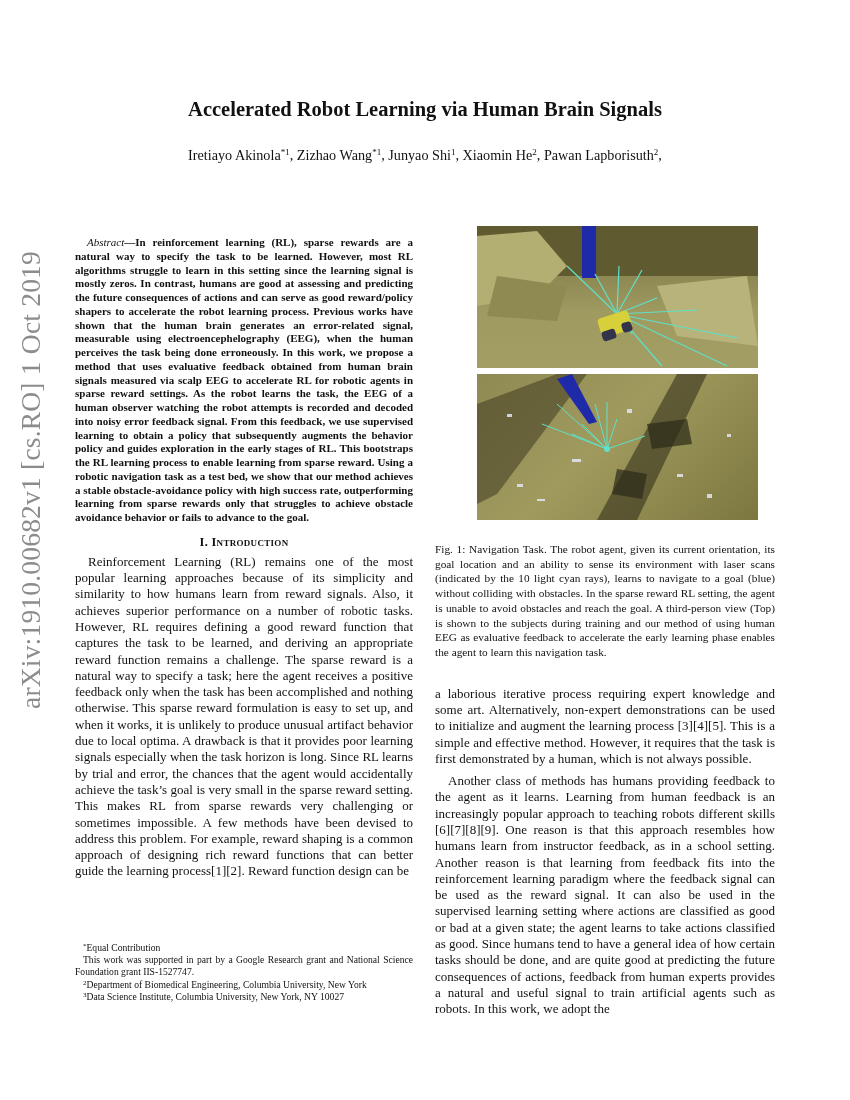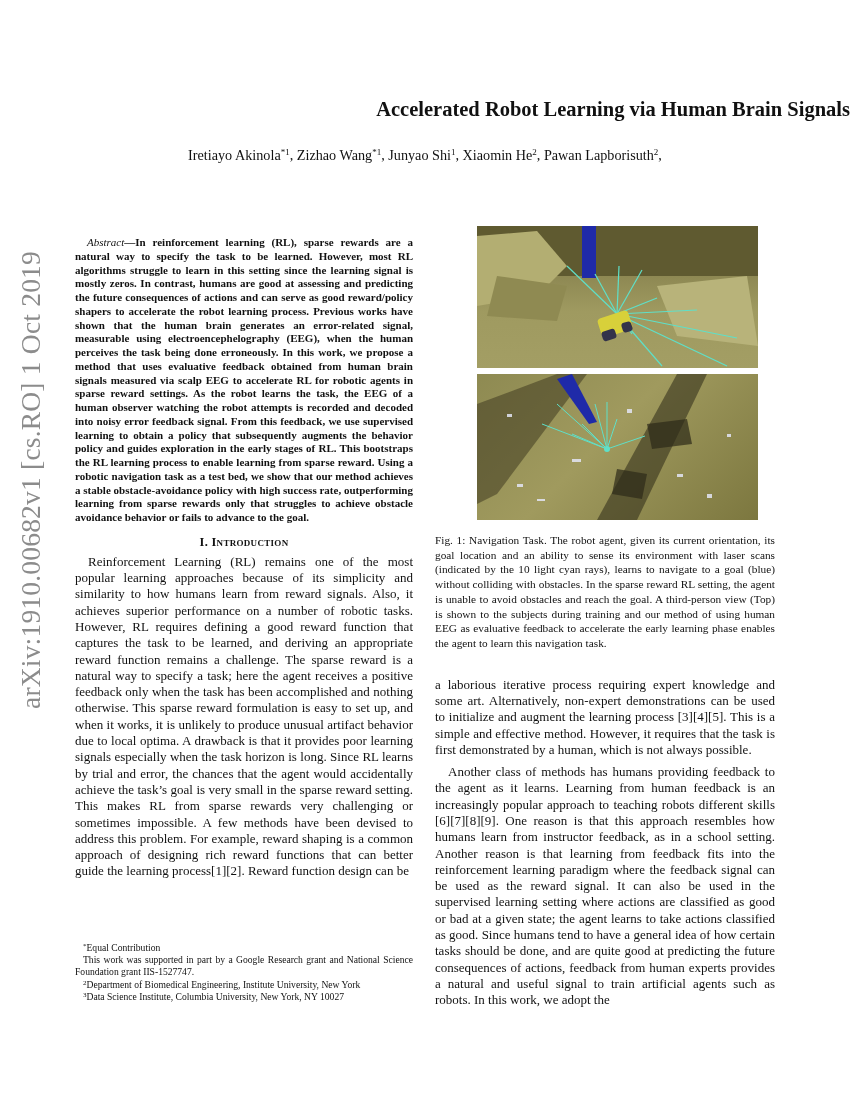--- a/index.html
+++ b/index.html
@@ -17,21 +17,21 @@
     transform: rotate(-90deg);
     white-space: nowrap;
     font-size: 27.5px;
     color: #8c8c8c;
     letter-spacing: 0.2px;
     font-family: "Liberation Serif", serif;
   }
 
   .title {
     position: absolute; left: 0; width: 850px; top: 98px;
-    text-align: right;
+    text-align: center;
     font-size: 20.5px; font-weight: bold;
   }
   .authors {
     position: absolute; left: 120px; width: 610px; top: 145px;
     text-align: center;
     font-size: 14.2px; line-height: 20px;
   }
   .authors sup { font-size: 9px; vertical-align: top; position: relative; top: -3px; }
 
   .col-left { position: absolute; left: 75px; top: 236px; width: 338px; }
@@ -62,21 +62,21 @@
   .figure { width: 340px; }
   .fig-img {
     width: 281px; height: 142px; margin-left: 42px;
     position: relative; overflow: hidden;
   }
   .fig-top { background: linear-gradient(180deg, #6f6a3a 0%, #8a8450 30%, #9f9a60 60%, #a39e64 100%); }
   .fig-bottom { margin-top: 6px; height: 146px; background: linear-gradient(135deg, #8e8a52 0%, #a09a5e 45%, #7c773f 100%); }
   .fig-img svg { position: absolute; left: 0; top: 0; width: 100%; height: 100%; }
 
   .caption {
-    margin-top: 13px;
+    margin-top: 22px;
     font-size: 11.3px; line-height: 14.7px; text-align: justify;
   }
   .col-right .body-text:first-of-type { text-indent: 0; }
   .right-text { margin-top: 26px; }
   .right-text .no-indent { text-indent: 0; }
 </style>
 </head>
 <body>
 
 <div class="arxiv-stamp">
@@ -102,21 +102,21 @@
     <span>I.</span>
     <span class="sc">Introduction</span>
   </h2>
 
   <p class="body-text">Reinforcement Learning (RL) remains one of the most popular learning approaches because of its simplicity and similarity to how humans learn from reward signals. Also, it achieves superior performance on a number of robotic tasks. However, RL requires defining a good reward function that captures the task to be learned, and deriving an appropriate reward function remains a challenge. The sparse reward is a natural way to specify a task; here the agent receives a positive feedback only when the task has been accomplished and nothing otherwise. This sparse reward formulation is easy to set up, and when it works, it is unlikely to produce unusual artifact behavior due to local optima. A drawback is that it provides poor learning signals especially when the task horizon is long. Since RL learns by trial and error, the chances that the agent would accidentally achieve the task’s goal is very small in the sparse reward setting. This makes RL from sparse rewards very challenging or sometimes impossible. A few methods have been devised to address this problem. For example, reward shaping is a common approach of designing rich reward functions that can better guide the learning process[1][2]. Reward function design can be</p>
 </div>
 
 <div class="footnotes">
   <p class="fn"><sup>*</sup><span>Equal Contribution</span></p>
   <p class="fn"><span>This work was supported in part by a Google Research grant and National Science Foundation grant IIS-1527747.</span></p>
-  <p class="fn"><sup>2</sup><span>Department of Biomedical Engineering, Institute University, New York</span></p>
+  <p class="fn"><sup>2</sup><span>Department of Biomedical Engineering, Columbia University, New York</span></p>
   <p class="fn"><sup>3</sup><span>Data Science Institute, Columbia University, New York, NY 10027</span></p>
 </div>
 
 <div class="col-right">
   <div class="figure">
     <div class="fig-img fig-top" title="Third-person view of robot with 10 cyan laser rays and blue goal pillar">
       <svg viewBox="0 0 281 142" preserveAspectRatio="none">
         <rect x="0" y="0" width="281" height="50" fill="#5f5a30"></rect>
         <polygon points="0,10 60,5 90,40 60,70 0,80" fill="#b3ae72"></polygon>
         <polygon points="180,60 270,50 281,120 200,110" fill="#b8b37a"></polygon>

